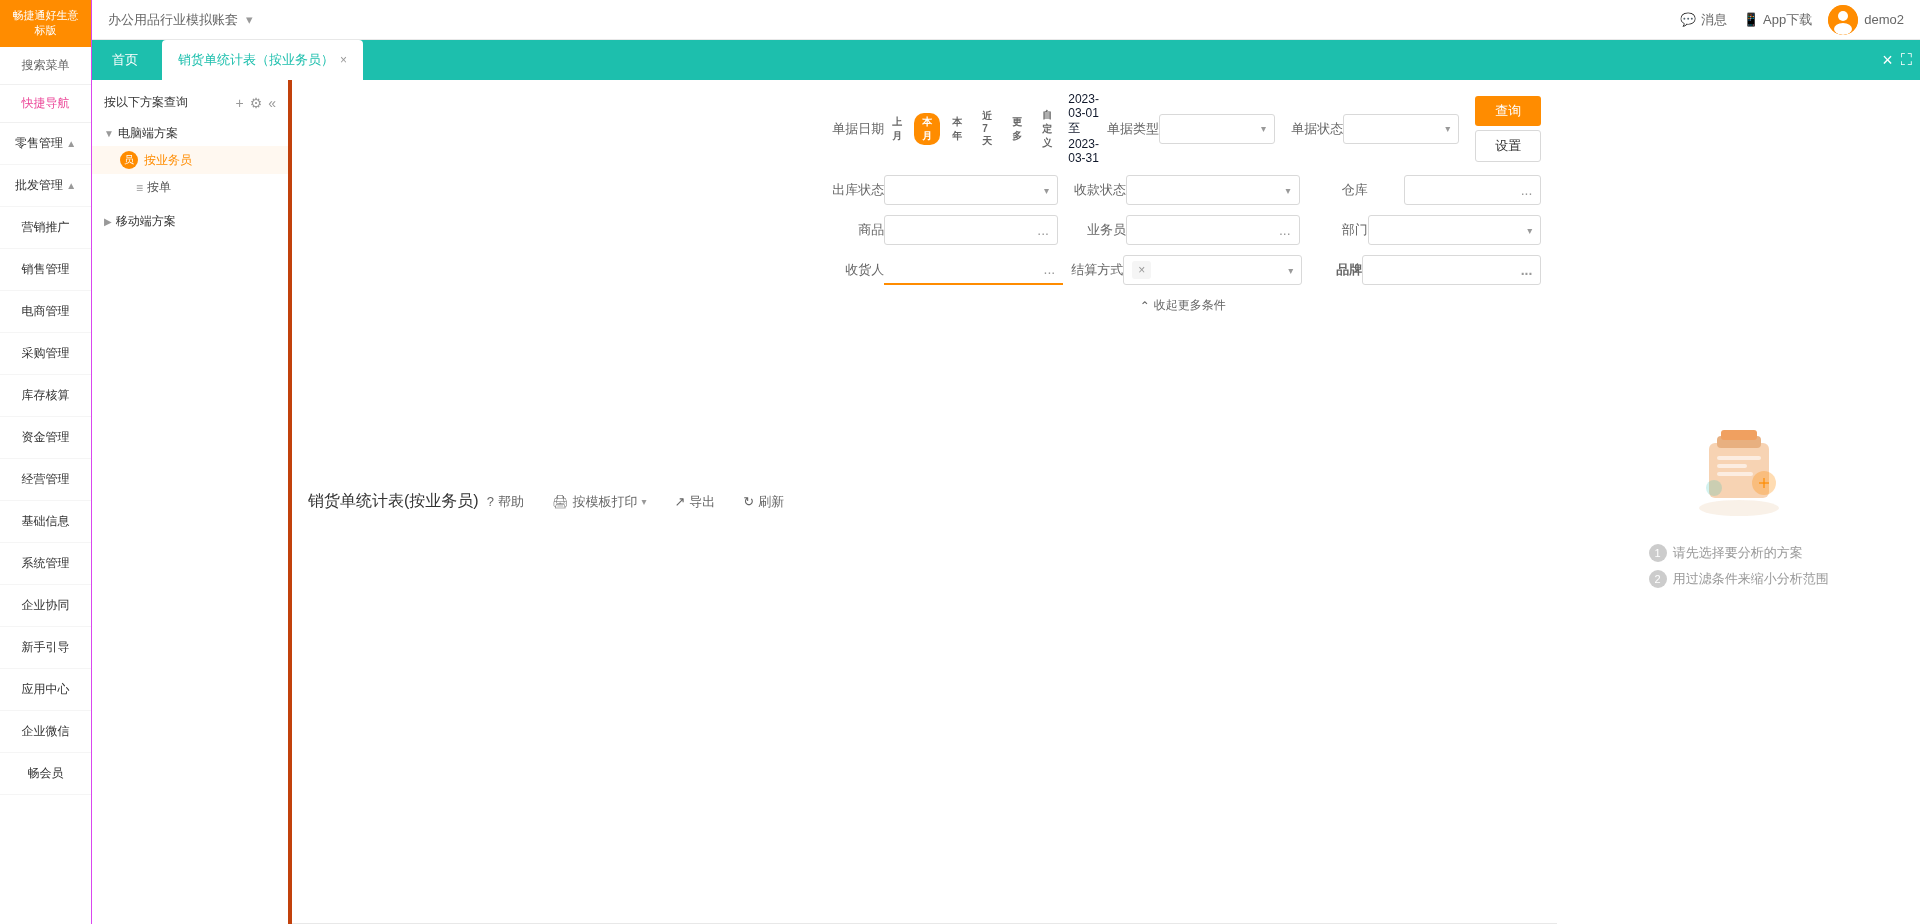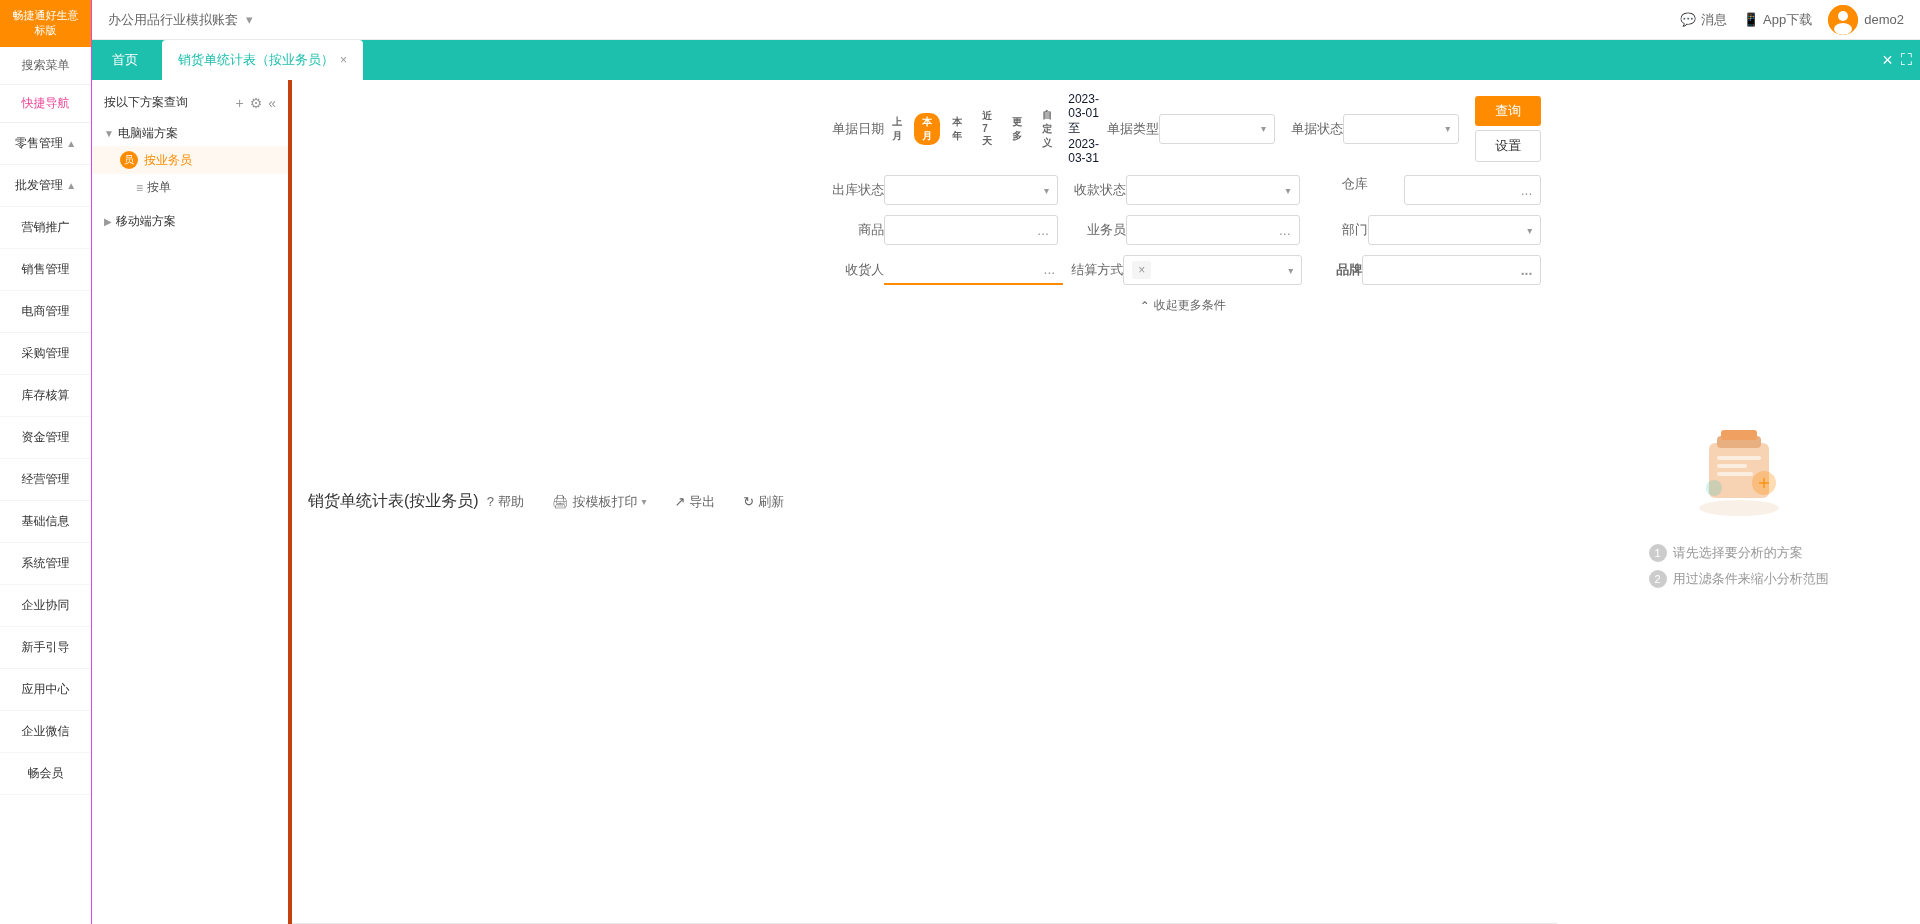--- a/index.html
+++ b/index.html
@@ -265,21 +265,21 @@
               <span class="chevron">▾</span>
             </div>
           </div>
           <div style="display:flex;align-items:center;flex:1;">
             <span class="filter-item-label">收款状态</span>
             <div class="filter-control" style="flex:1;border:1px solid #d9d9d9;border-radius:3px;height:30px;padding:0 8px;background:#fff;display:flex;align-items:center;justify-content:space-between;">
               <span></span>
               <span class="chevron">▾</span>
             </div>
           </div>
-          <div style="display:flex;flex:1;gap:36px;">
+          <div style="display:flex;align-items:center;flex:1;gap:36px;">
             <span class="filter-item-label">仓库</span>
             <div class="filter-control" style="flex:1;border:1px solid #d9d9d9;border-radius:3px;height:30px;padding:0 8px;background:#fff;display:flex;align-items:center;justify-content:space-between;">
               <span></span>
               <span class="more-dots">...</span>
             </div>
           </div>
         </div>
 
         <div style="display:flex;align-items:center;gap:8px;margin-bottom:10px;">
           <div style="display:flex;align-items:center;flex:1;">

